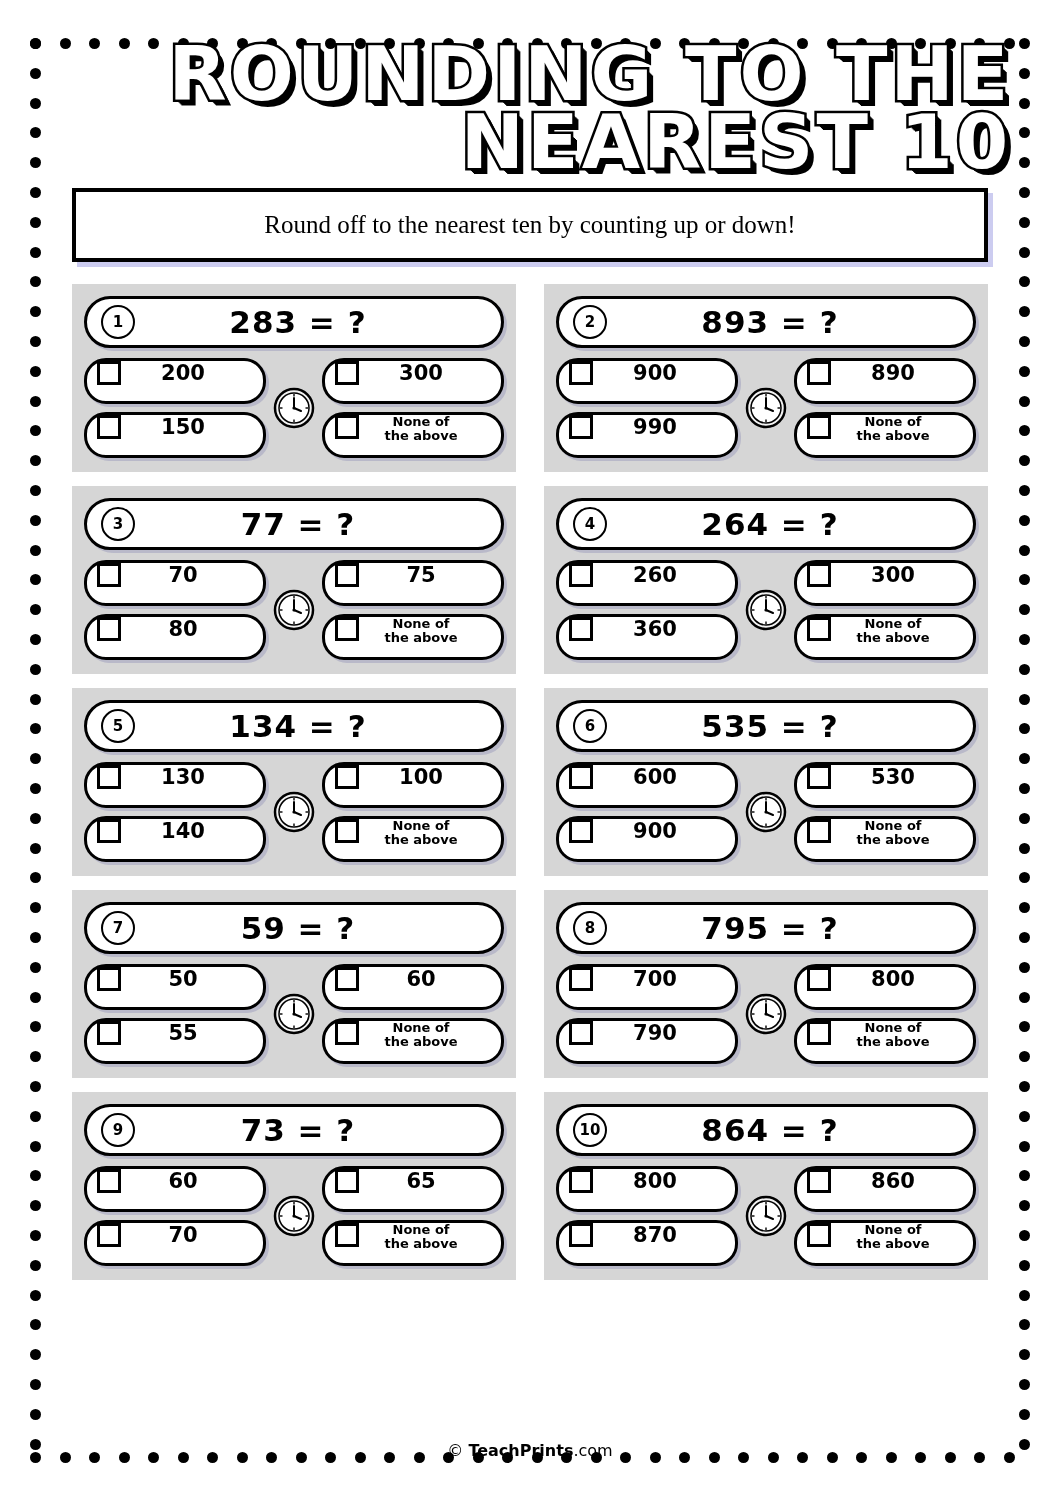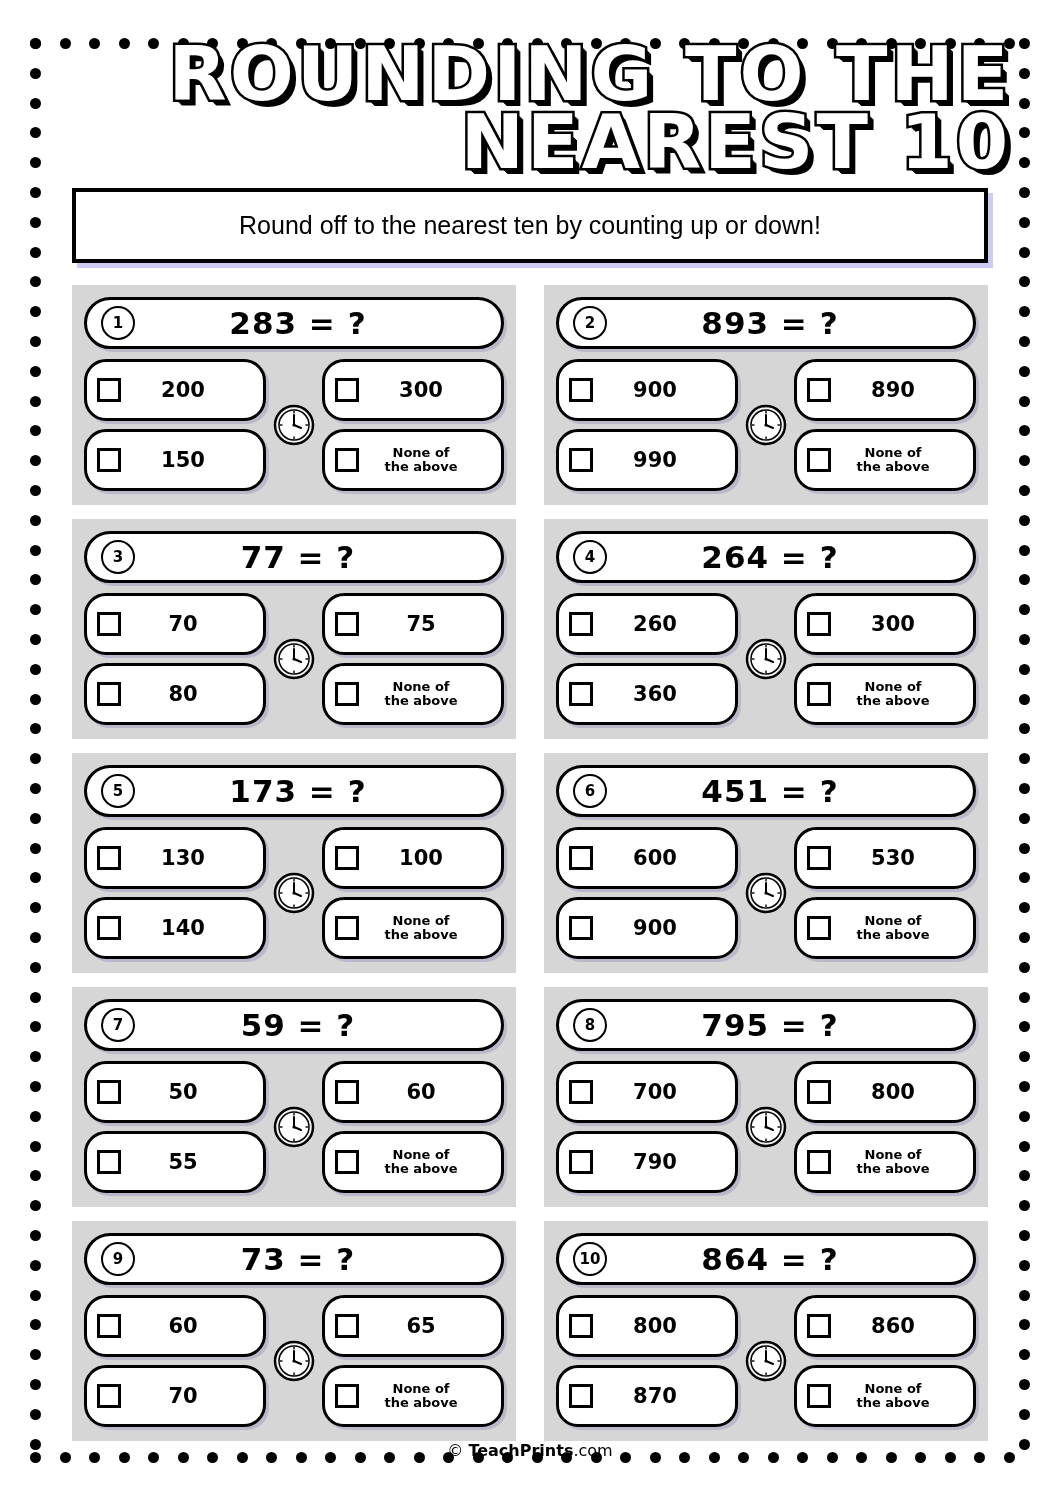--- a/index.html
+++ b/index.html
@@ -82,21 +82,21 @@
 
   
   .instruction {
     margin: 12px 14px 0 14px;
     border: 4px solid #000;
     background: #fff;
     box-shadow: 5px 5px 0 #ccccf0;
     padding: 19px 10px;
     text-align: center;
     font-size: 25px;
-    font-family: Liberation Sans, sans-serif;
+    font-family: Liberation Serif, serif;
   }
 
   
   .grid {
     margin-top: 22px;
     display: grid;
     grid-template-columns: 1fr 1fr;
     column-gap: 28px;
     row-gap: 14px;
     padding: 0 14px;
@@ -145,22 +145,21 @@
     column-gap: 56px;
     row-gap: 8px;
     position: relative;
   }
   .opt {
     border: 3px solid #000;
     border-radius: 22px;
     background: #fff;
     height: 40px;
     display: flex;
-    align-items: center;
-    padding: 8px 10px;
+    padding: 0 10px;
     box-shadow: 3px 3px 0 #b9b9c9;
   }
   .checkbox {
     width: 18px;
     height: 18px;
     border: 3px solid #000;
     flex: 0 0 auto;
   }
   .opt-label {
     flex: 1;
@@ -518,21 +517,21 @@
               <line x1="21" y1="7" x2="21" y2="9.5" stroke="#000" stroke-width="1.4"></line>
               <line x1="21" y1="32.5" x2="21" y2="35" stroke="#000" stroke-width="1.4"></line>
               <line x1="7" y1="21" x2="9.5" y2="21" stroke="#000" stroke-width="1.4"></line>
               <line x1="32.5" y1="21" x2="35" y2="21" stroke="#000" stroke-width="1.4"></line>
             </svg></div>
         </div>
       </div>
       <div class="card">
         <div class="q-pill">
           <div class="q-num">5</div>
-          <div class="q-text">173 = ?</div>
+          <div class="q-text">134 = ?</div>
         </div>
         <div class="opt-grid">
           <div class="opt">
             <span class="checkbox"></span>
             <span class="opt-label">130</span>
           </div>
           <div class="opt">
             <span class="checkbox"></span>
             <span class="opt-label">100</span>
           </div>
@@ -554,21 +553,21 @@
               <line x1="21" y1="7" x2="21" y2="9.5" stroke="#000" stroke-width="1.4"></line>
               <line x1="21" y1="32.5" x2="21" y2="35" stroke="#000" stroke-width="1.4"></line>
               <line x1="7" y1="21" x2="9.5" y2="21" stroke="#000" stroke-width="1.4"></line>
               <line x1="32.5" y1="21" x2="35" y2="21" stroke="#000" stroke-width="1.4"></line>
             </svg></div>
         </div>
       </div>
       <div class="card">
         <div class="q-pill">
           <div class="q-num">6</div>
-          <div class="q-text">451 = ?</div>
+          <div class="q-text">535 = ?</div>
         </div>
         <div class="opt-grid">
           <div class="opt">
             <span class="checkbox"></span>
             <span class="opt-label">600</span>
           </div>
           <div class="opt">
             <span class="checkbox"></span>
             <span class="opt-label">530</span>
           </div>

